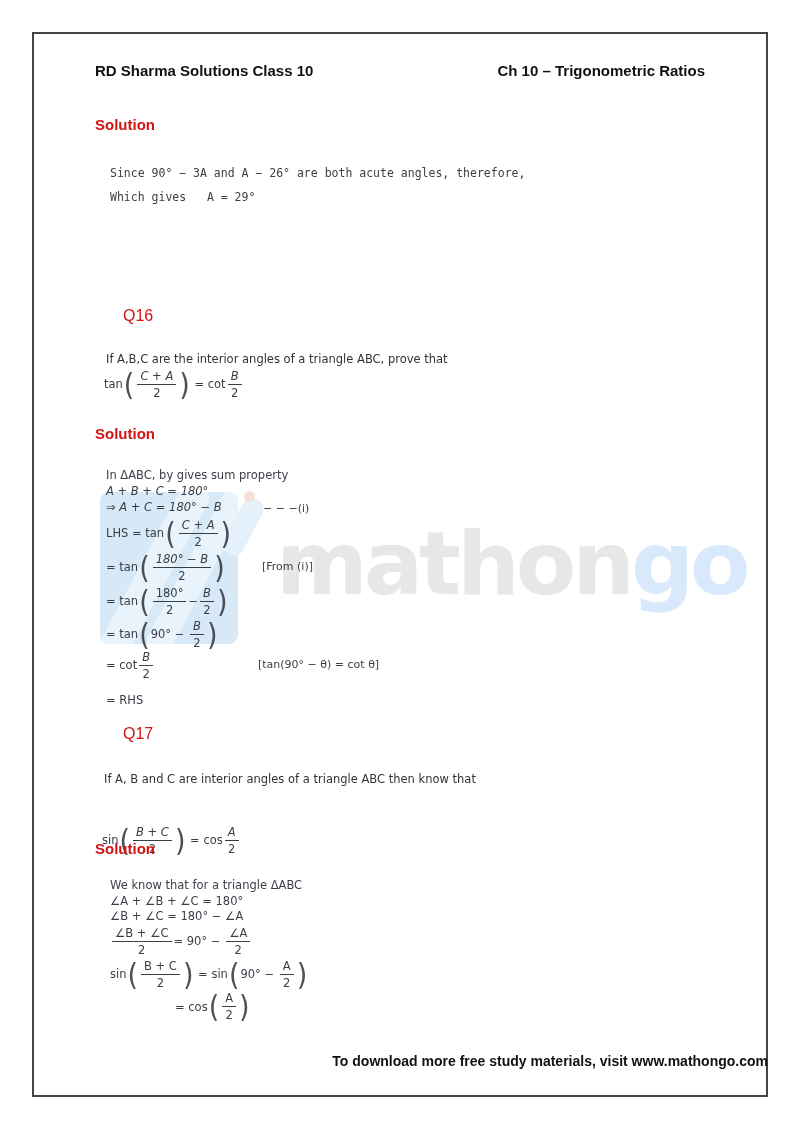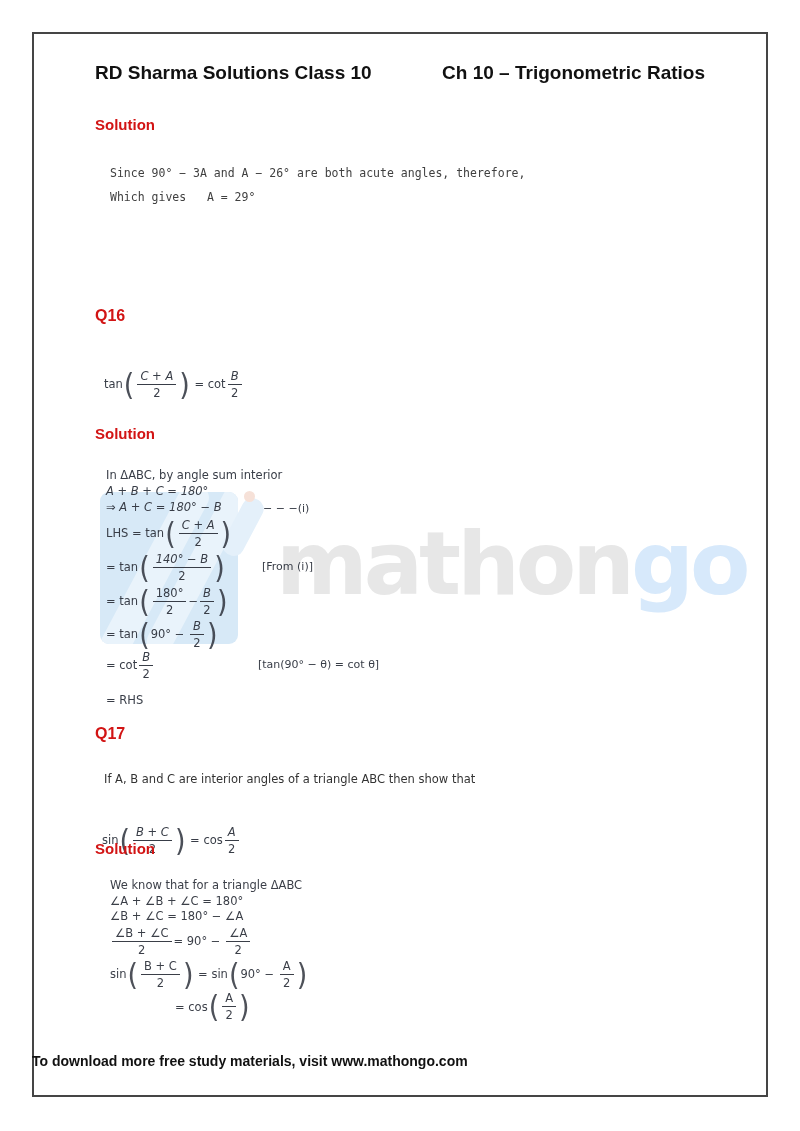--- a/index.html
+++ b/index.html
@@ -22,43 +22,43 @@
   .wm-text{position:absolute;left:276px;top:520px;font-size:88px;line-height:1;
            font-weight:bold;letter-spacing:-4px;font-family:"DejaVu Sans",sans-serif;
            white-space:nowrap;}
   .wm-gray{color:#e7e7e7;}
   .wm-blue{color:#d7e9fb;}
 
   
   .content{position:absolute;left:0;top:0;width:800px;height:1131px;z-index:2;}
   .abs{position:absolute;}
 
-  .hdr{font-size:19px;font-weight:bold;color:#111;}
+  .hdr{font-size:15px;font-weight:bold;color:#111;}
   .red-h{font-size:15px;font-weight:bold;color:#d21414;}
-  .red-q{font-size:16px;font-weight:bold;color:#d21414;}
+  .red-q{font-size:16px;font-weight:normal;color:#d21414;margin-left:28px;}
 
   .mono-block{font-family:"DejaVu Sans Mono",monospace;font-size:11.5px;color:#404040;}
   .mono-line{white-space:pre;line-height:24.2px;position:relative;}
   .eq-tag{position:absolute;left:283px;top:0;}
 
   .mathtxt{font-family:"DejaVu Sans",sans-serif;font-size:11.5px;color:#383d47;}
   .line{line-height:16px;position:relative;white-space:pre;}
   .line.tall{line-height:17px;}
   .it{font-style:italic;}
   .note{position:absolute;top:1px;font-size:11px;font-style:normal;}
 
   .eqrow{display:flex;align-items:center;position:relative;white-space:pre;}
   .frac{display:inline-block;text-align:center;vertical-align:middle;margin:0 2px;}
   .frac .num{display:block;padding:0 3px 1px;border-bottom:1px solid currentColor;}
   .frac .den{display:block;padding-top:1px;}
   .paren{font-size:27px;font-weight:400;line-height:1;display:inline-block;
          transform:scaleY(1.12);margin:0 1px;opacity:.9;font-family:"DejaVu Sans",sans-serif;}
   .h34{height:34px;} .h33{height:33px;} .h32{height:32px;} .h30{height:30px;} .h36{height:36px;}
 
-  .footer{position:absolute;left:32px;top:1053px;width:736px;text-align:left;
+  .footer{position:absolute;left:32px;top:1053px;width:736px;text-align:right;
           font-size:14px;font-weight:bold;color:#111;}
 </style>
 </head>
 <body>
 
 <div class="canvas">
   <div class="page-border"></div>
 
   <div class="wm-layer">
     <div class="wm-box">
@@ -75,39 +75,40 @@
     <div class="abs hdr" style="left:95px;top:62px;">RD Sharma Solutions Class 10</div>
     <div class="abs hdr" style="right:95px;top:62px;text-align:center;">Ch 10 – Trigonometric Ratios</div>
 
     <div class="abs red-h" style="left:95px;top:116px;">Solution</div>
     <div class="abs mono-block" style="left:110px;top:161px;">
       <div class="mono-line">Since 90° − 3A and A − 26° are both acute angles, therefore,</div>
       <div class="mono-line">Which gives   A = 29°</div>
     </div>
 
     <div class="abs red-q" style="left:95px;top:307px;">Q16</div>
+    <div class="abs mathtxt" style="left:106px;top:352px;color:#333;">If A,B,C are the interior angles of a triangle ABC, prove that</div>
     <div class="abs mathtxt eqrow h36" style="left:104px;top:366px;">
       <span>tan</span><span class="paren">(</span><span class="frac"><span class="num it">C + A</span><span class="den">2</span></span><span class="paren">)</span><span> </span><span>= cot</span><span class="frac"><span class="num it">B</span><span class="den">2</span></span>
     </div>
 
     <div class="abs red-h" style="left:95px;top:425px;">Solution</div>
     <div class="abs mathtxt" style="left:106px;top:467px;">
-      <div class="line">In ΔABC, by angle sum interior</div>
+      <div class="line">In ΔABC, by gives sum property</div>
       <div class="line it">A + B + C = 180°</div>
       <div class="line tall it"><span>⇒ A + C = 180° − B</span><span class="note" style="left:157px;">− − −(i)</span></div>
       <div class="eqrow h34"><span>LHS = tan</span><span class="paren">(</span><span class="frac"><span class="num it">C + A</span><span class="den">2</span></span><span class="paren">)</span></div>
-      <div class="eqrow h34"><span>= tan</span><span class="paren">(</span><span class="frac"><span class="num it">140° − B</span><span class="den">2</span></span><span class="paren">)</span><span class="note" style="left:156px;top:10px;">[From (i)]</span></div>
+      <div class="eqrow h34"><span>= tan</span><span class="paren">(</span><span class="frac"><span class="num it">180° − B</span><span class="den">2</span></span><span class="paren">)</span><span class="note" style="left:156px;top:10px;">[From (i)]</span></div>
       <div class="eqrow h34"><span>= tan</span><span class="paren">(</span><span class="frac"><span class="num">180°</span><span class="den">2</span></span><span>−</span><span class="frac"><span class="num it">B</span><span class="den">2</span></span><span class="paren">)</span></div>
       <div class="eqrow h32"><span>= tan</span><span class="paren">(</span><span>90° − </span><span class="frac"><span class="num it">B</span><span class="den">2</span></span><span class="paren">)</span></div>
       <div class="eqrow h30"><span>= cot</span><span class="frac"><span class="num it">B</span><span class="den">2</span></span><span class="note" style="left:152px;top:8px;">[tan(90° − θ) = cot θ]</span></div>
       <div class="line" style="margin-top:12px;">= RHS</div>
     </div>
 
     <div class="abs red-q" style="left:95px;top:725px;">Q17</div>
-    <div class="abs mathtxt" style="left:104px;top:772px;color:#333;">If A, B and C are interior angles of a triangle ABC then show that</div>
+    <div class="abs mathtxt" style="left:104px;top:772px;color:#333;">If A, B and C are interior angles of a triangle ABC then know that</div>
     <div class="abs mathtxt eqrow h36" style="left:102px;top:786px;">
       <span>sin</span><span class="paren">(</span><span class="frac"><span class="num it">B + C</span><span class="den">2</span></span><span class="paren">)</span><span> </span><span>= cos</span><span class="frac"><span class="num it">A</span><span class="den">2</span></span>
     </div>
 
     <div class="abs red-h" style="left:95px;top:840px;">Solution</div>
     <div class="abs mathtxt" style="left:110px;top:878px;color:#3b3f48;">
       <div class="line" style="line-height:15.5px;">We know that for a triangle ΔABC</div>
       <div class="line" style="line-height:15.5px;">∠A + ∠B + ∠C = 180°</div>
       <div class="line" style="line-height:15.5px;">∠B + ∠C = 180° − ∠A</div>
       <div class="eqrow h33"><span class="frac"><span class="num">∠B + ∠C</span><span class="den">2</span></span><span>= 90° − </span><span class="frac"><span class="num">∠A</span><span class="den">2</span></span></div>

